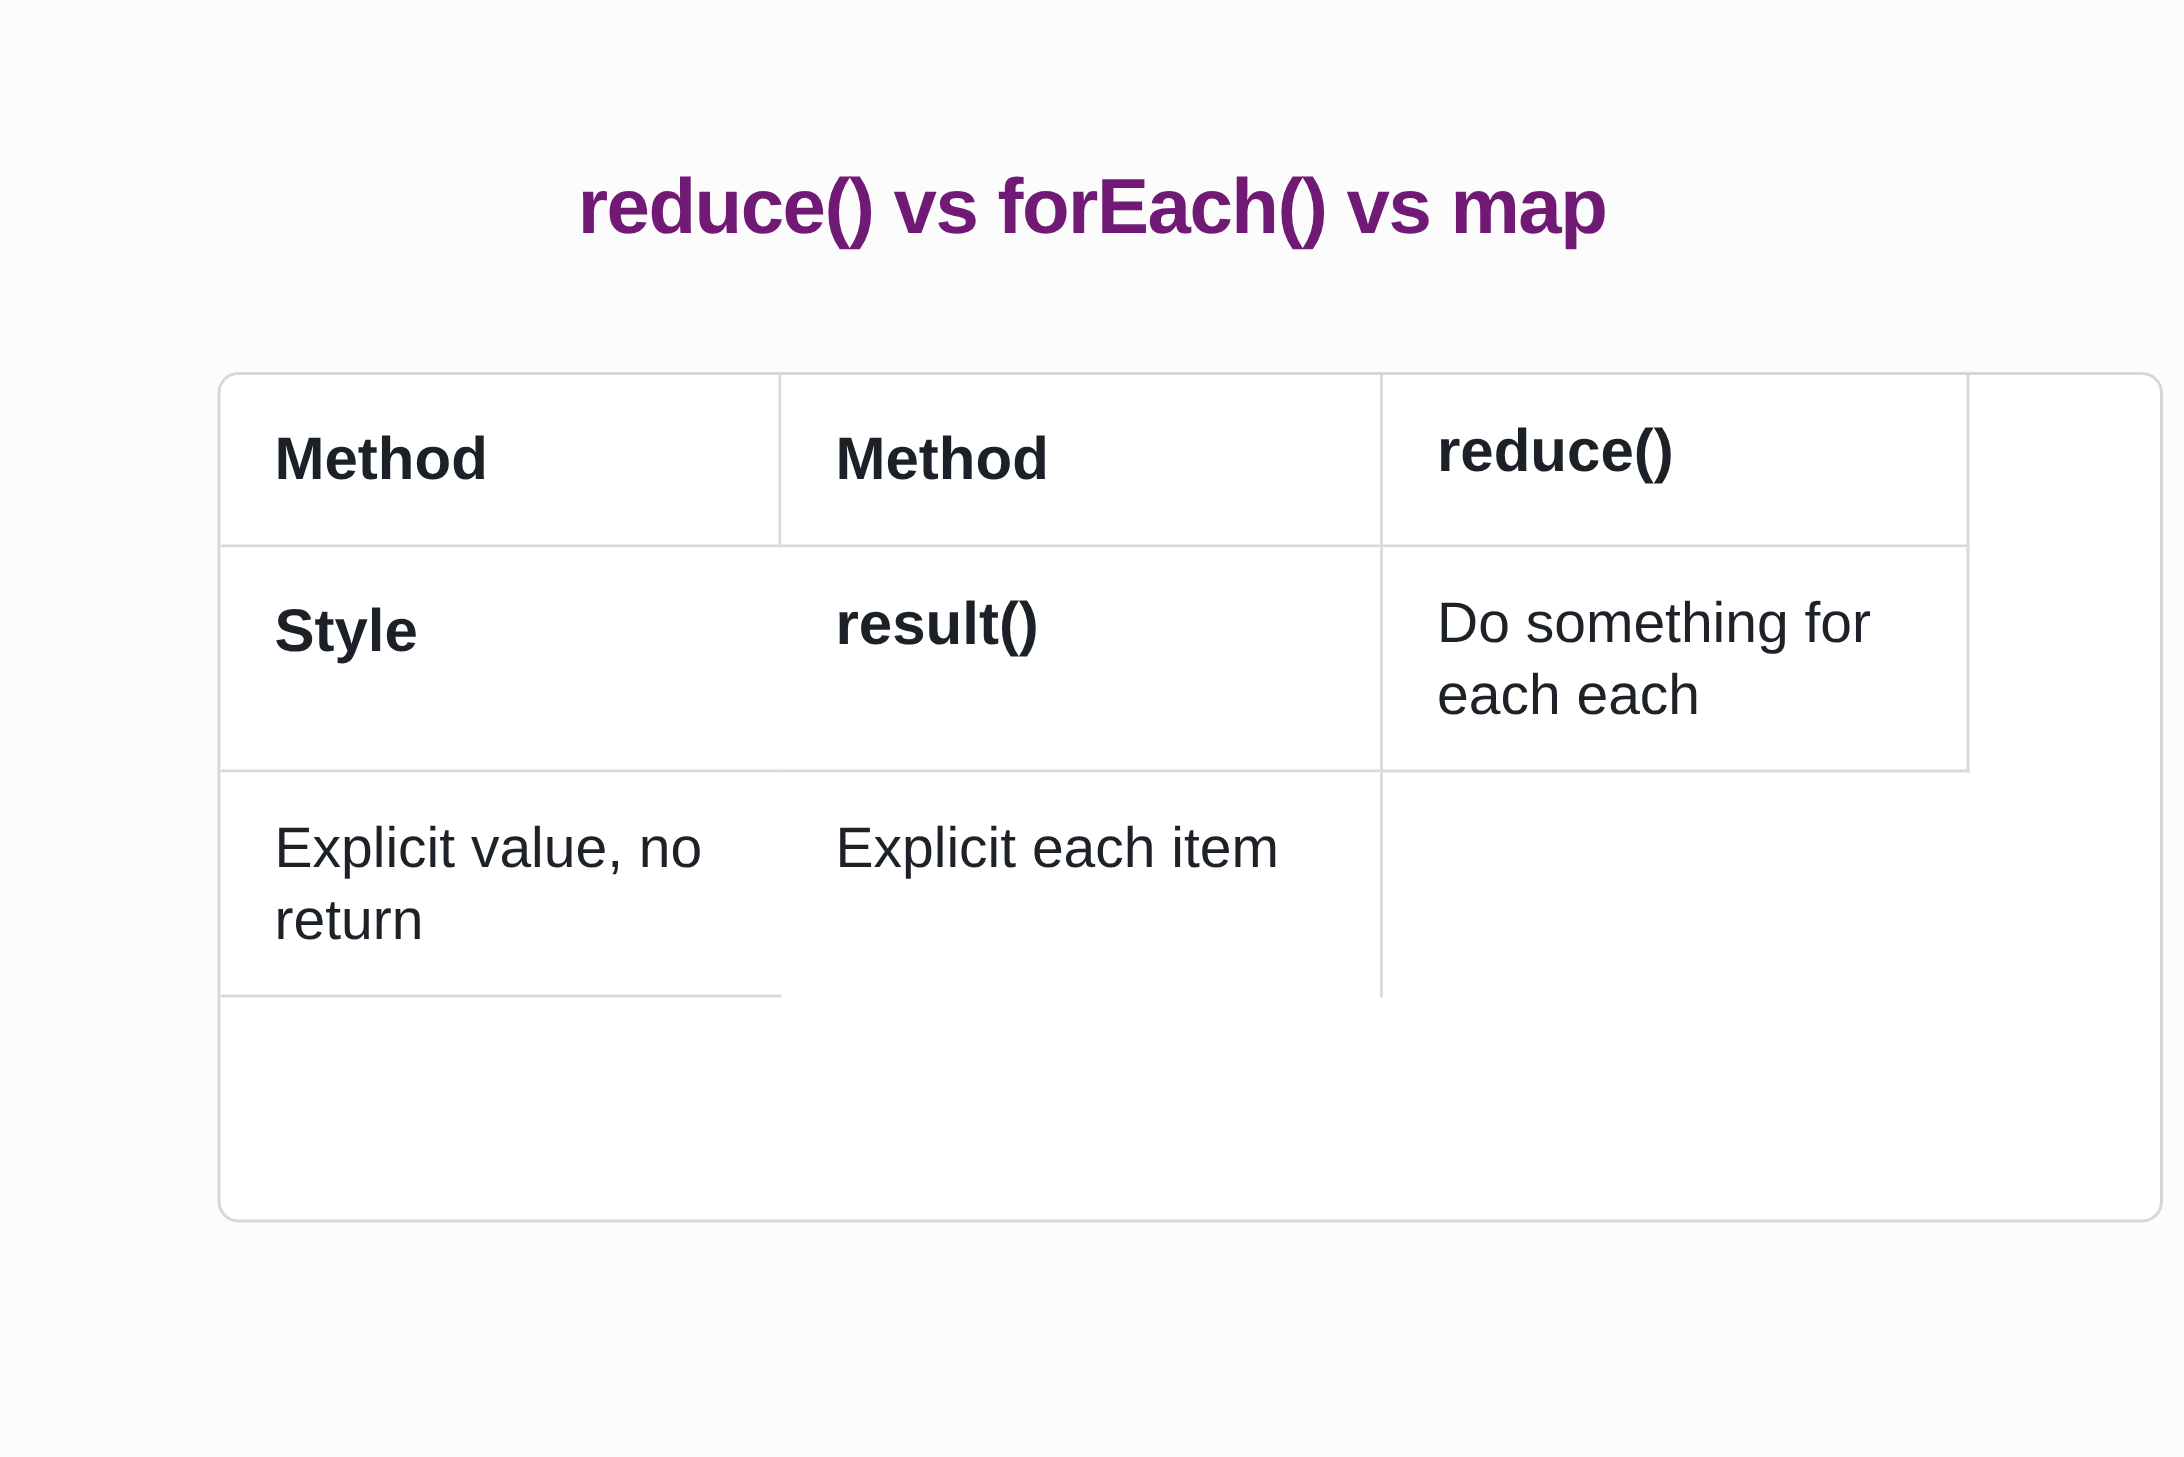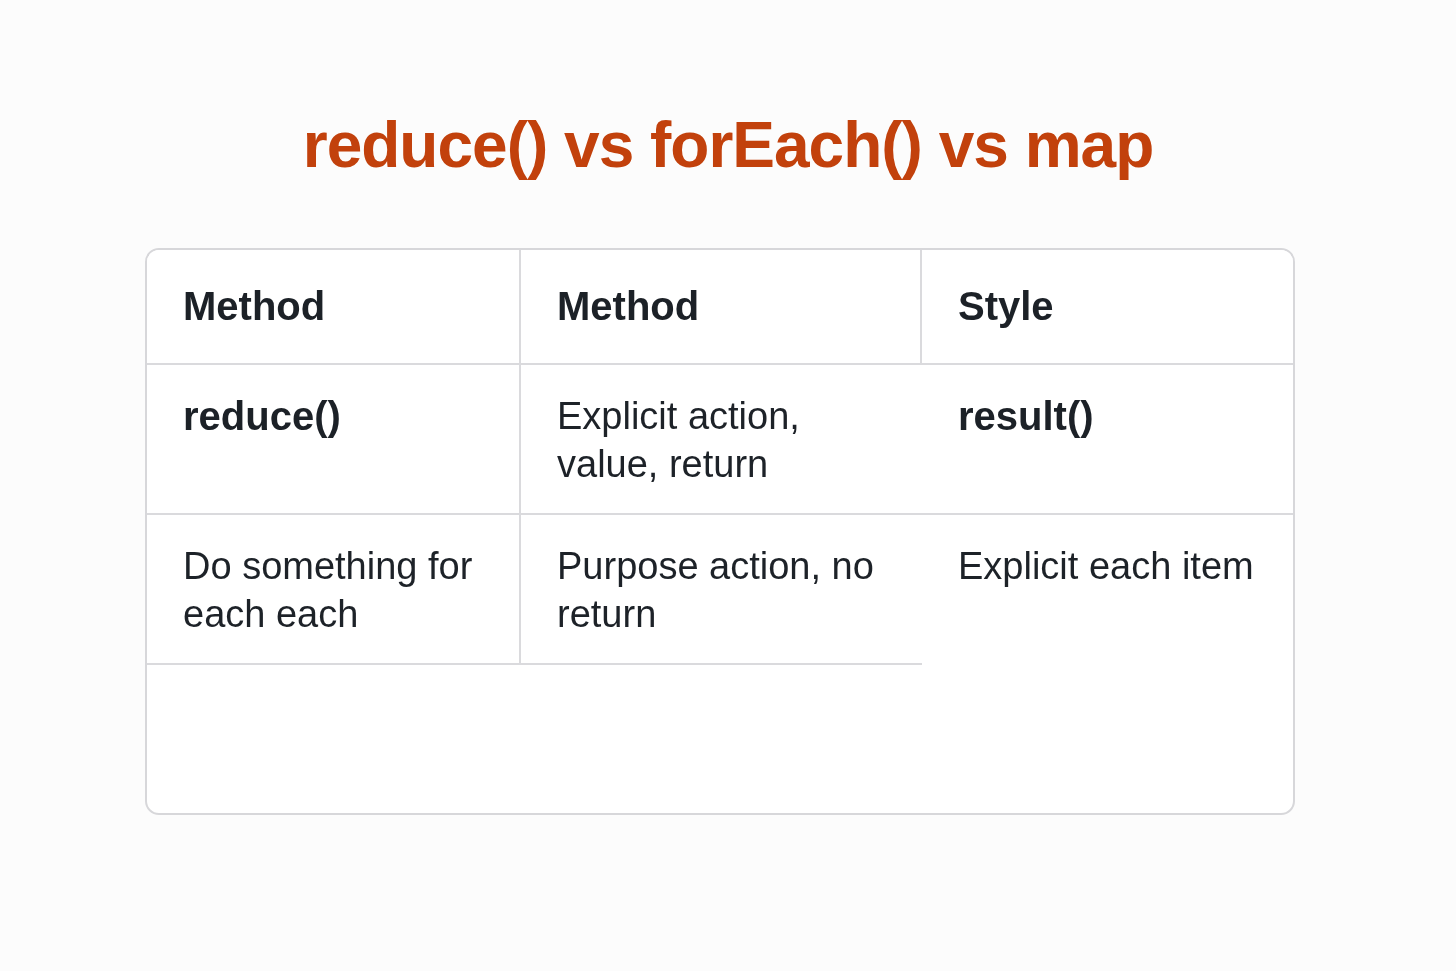--- a/index.html
+++ b/index.html
@@ -15,30 +15,30 @@
     position: relative;
     width: 1456px;
     height: 971px;
   }
   .title {
     position: absolute;
     top: 108px;
     left: 0;
     width: 100%;
     text-align: center;
-    font-size: 64px;
+    font-size: 52px;
     font-weight: 700;
     letter-spacing: -1px;
-    color: #c2410c;
+    color: #701a75;
   }
   .comparison-table {
     position: absolute;
     left: 145px;
     top: 248px;
-    width: 1150px;
+    width: 1297px;
     height: 567px;
     background: #ffffff;
     border: 2px solid #d7d7da;
     border-radius: 14px;
     overflow: hidden;
     display: grid;
     grid-template-columns: 374px 401px 391px;
     grid-template-rows: 115px 150px 150px 148px;
   }
   .cell {
@@ -67,25 +67,24 @@
 <body>
 
 <div class="page">
 
   <h1 class="title">reduce() vs forEach() vs map</h1>
 
   <div class="comparison-table">
 
     <div class="cell header">Method</div>
     <div class="cell header">Method</div>
+    <div class="cell method">reduce()</div>
+
     <div class="cell header last-col">Style</div>
-
-    <div class="cell method">reduce()</div>
-    <div class="cell last-col">Explicit action, value, return</div>
 
     <div class="cell method">result()</div>
     <div class="cell">Do something for each each</div>
-    <div class="cell last-col">Purpose action, no return</div>
+    <div class="cell last-col">Explicit value, no return</div>
 
     <div class="cell last-row">Explicit each item</div>
 
   </div>
 </div>
 
 </body></html>

